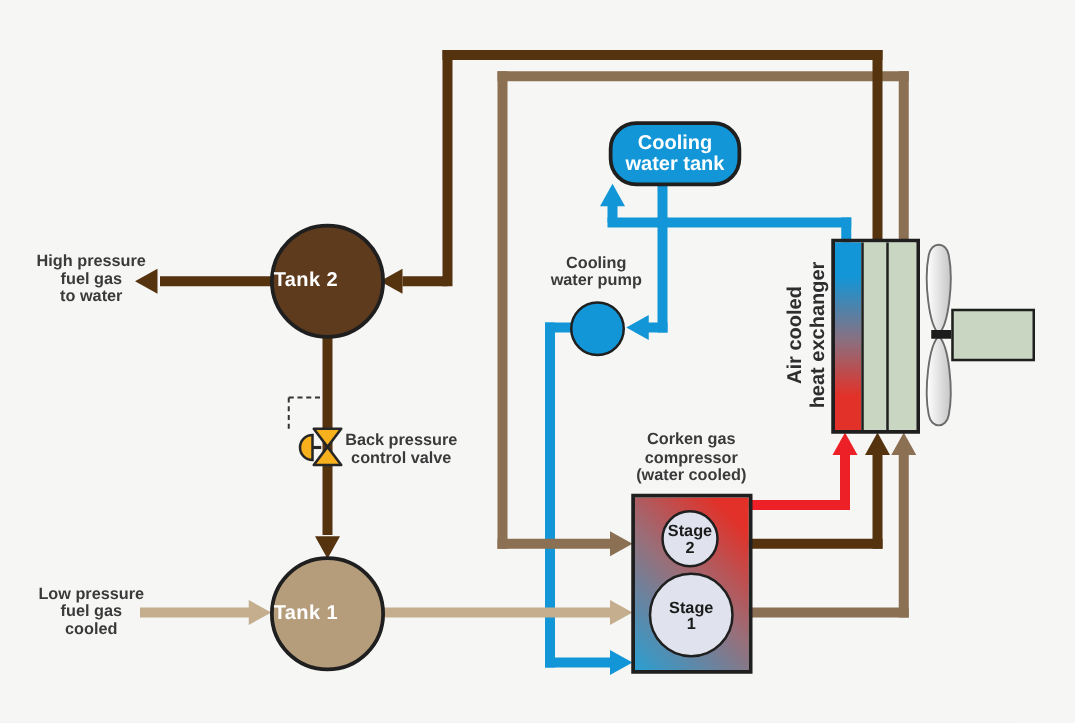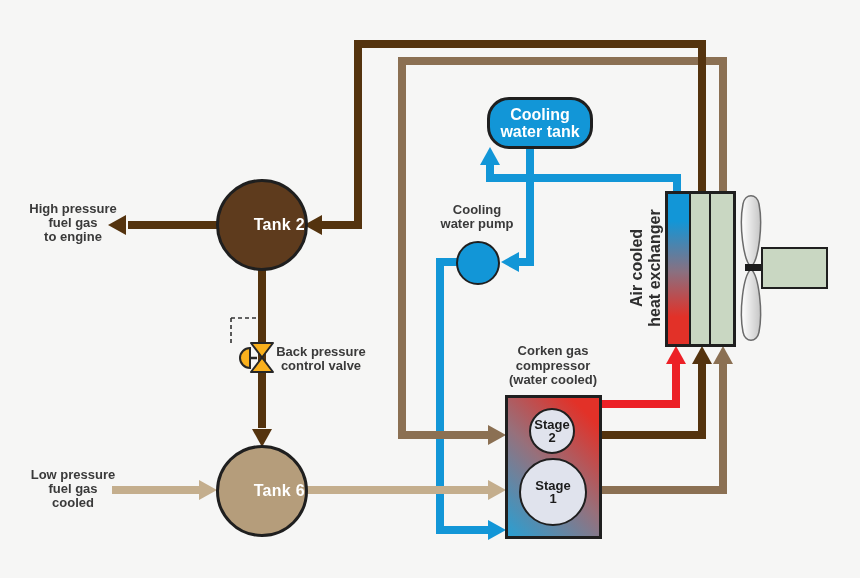--- a/index.html
+++ b/index.html
@@ -2,21 +2,21 @@
 <html style="--bg: #f6f6f5; --label: #3a3a3a; --outline: #1f1f1f; --dark_brown: #54330e; --mid_brown: #8b7053; --tan: #c4ae8d; --blue: #1296d7; --blue2: #2a9fd2; --red: #ec2026; --red2: #e23128; --tank2_fill: #5e3b1d; --tank1_fill: #b59d7b; --pale_green: #c9d7c2; --stage_fill: #e0e3ed; --valve_yellow: #f9b01d;"><head>
 <meta charset="utf-8">
 <style>
   html,body{margin:0;padding:0}
   body{font-family:"Liberation Sans","DejaVu Sans",sans-serif;background:#e9e9e9}
   #stage{position:relative;width:860px;height:578px;background:var(--bg);overflow:hidden}
   .pipe{position:absolute}
   .ah{position:absolute;width:0;height:0}
   .label{position:absolute;font-weight:bold;color:var(--label);white-space:pre-line;text-align:center;font-size:13px;line-height:14px}
   .circle{position:absolute;border-radius:50%;border:3px solid var(--outline);box-sizing:border-box;
-          display:flex;align-items:center;justify-content:flex-end;font-weight:bold;color:#fff}
+          display:flex;align-items:center;justify-content:flex-start;font-weight:bold;color:#fff}
   .tank-text{font-size:16px;letter-spacing:.3px}
   #cooling-tank{position:absolute;left:487px;top:97px;width:106px;height:52px;border-radius:22px;
       background:var(--blue);border:3px solid var(--outline);box-sizing:border-box;
       display:flex;align-items:center;justify-content:center;color:#fff;font-weight:bold;
       font-size:16px;line-height:17px;white-space:pre-line;text-align:center}
   #compressor{position:absolute;left:505px;top:395px;width:97px;height:144px;box-sizing:border-box;
       border:3px solid var(--outline);
       background:linear-gradient(45deg,var(--blue2) 0%,#97707b 48%,var(--red2) 88%)}
   .stage{position:absolute;border-radius:50%;border:2.5px solid var(--outline);box-sizing:border-box;
       background:var(--stage_fill);display:flex;align-items:center;justify-content:center;
@@ -82,21 +82,21 @@
 
   <div class="pipe" style="left:599px;top:400px;width:81px;height:8px;background:var(--red)"></div>
   <div class="pipe" style="left:672px;top:362px;width:8px;height:46px;background:var(--red)"></div>
   <div class="ah" style="left:666px;top:346px;border-left:10px solid transparent;border-right:10px solid transparent;border-bottom:18px solid var(--red)"></div>
 
   <div class="circle tank-text" id="tank2" style="left:216px;top:179px;width:92px;height:92px;background:var(--tank2_fill)">
     <span>Tank 2</span>
   </div>
 
   <div class="circle tank-text" id="tank1" style="left:216px;top:445px;width:92px;height:92px;background:var(--tank1_fill)">
-    <span>Tank 6</span>
+    <span>Tank 1</span>
   </div>
 
   <div id="cooling-tank">
     <span>Cooling
 water tank</span>
   </div>
 
   <div class="circle" id="pump" style="left:456px;top:241px;width:44px;height:44px;background:var(--blue);border-width:2.5px"></div>
 
   <div id="compressor"></div>
@@ -131,21 +131,21 @@
   <svg style="left:222px;top:312px" width="70" height="66" viewBox="0 0 70 66">
     <path d="M9 6 H37 M9 6 V33" style="fill:none;stroke:#333;stroke-width:1.6;stroke-dasharray:4 3"></path>
     <path d="M28 46 H35" style="stroke:#262626;stroke-width:2.5"></path>
     <path d="M28 36 A10 10 0 0 0 28 56 Z" style="fill:var(--valve_yellow);stroke:#262626;stroke-width:2"></path>
     <path d="M29 31 H51 L40 45.5 Z" style="fill:var(--valve_yellow);stroke:#262626;stroke-width:2;stroke-linejoin:round"></path>
     <path d="M29 60 H51 L40 45.5 Z" style="fill:var(--valve_yellow);stroke:#262626;stroke-width:2;stroke-linejoin:round"></path>
   </svg>
 
   <div class="label" style="left:8px;top:202px;width:130px">High pressure
 fuel gas
-to engine</div>
+to water</div>
   <div class="label" style="left:8px;top:468px;width:130px">Low pressure
 fuel gas
 cooled</div>
   <div class="label" style="left:412px;top:203px;width:130px">Cooling
 water pump</div>
   <div class="label" style="left:262px;top:345px;width:118px">Back pressure
 control valve</div>
   <div class="label" style="left:478px;top:344px;width:150px;line-height:14.5px">Corken gas
 compressor
 (water cooled)</div>

